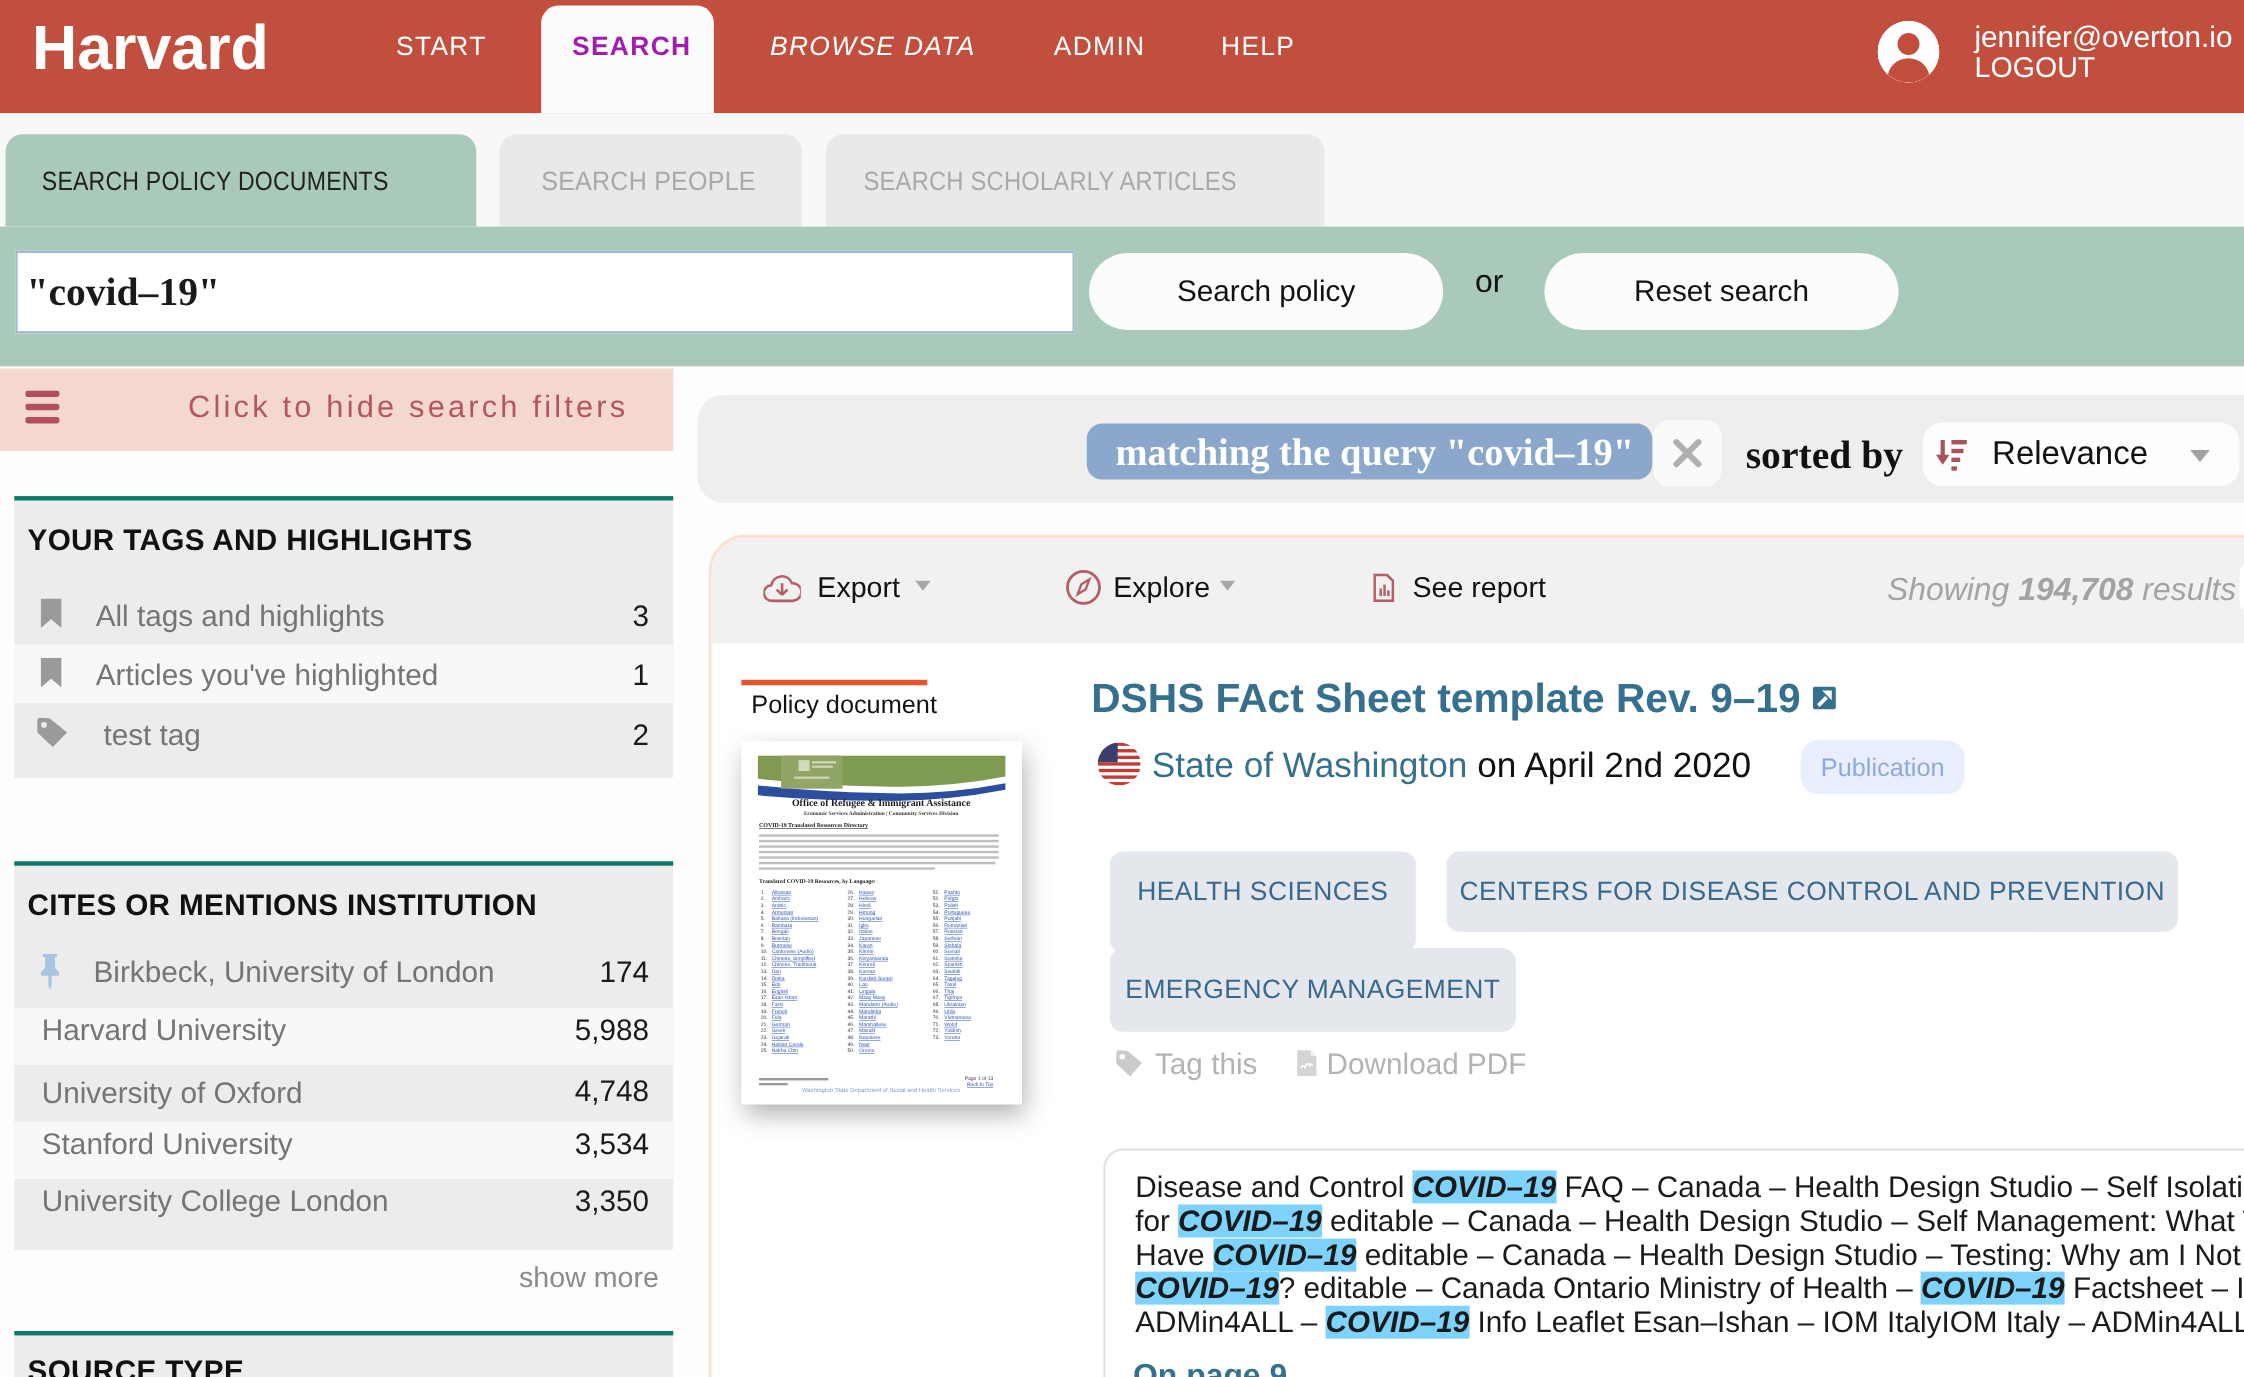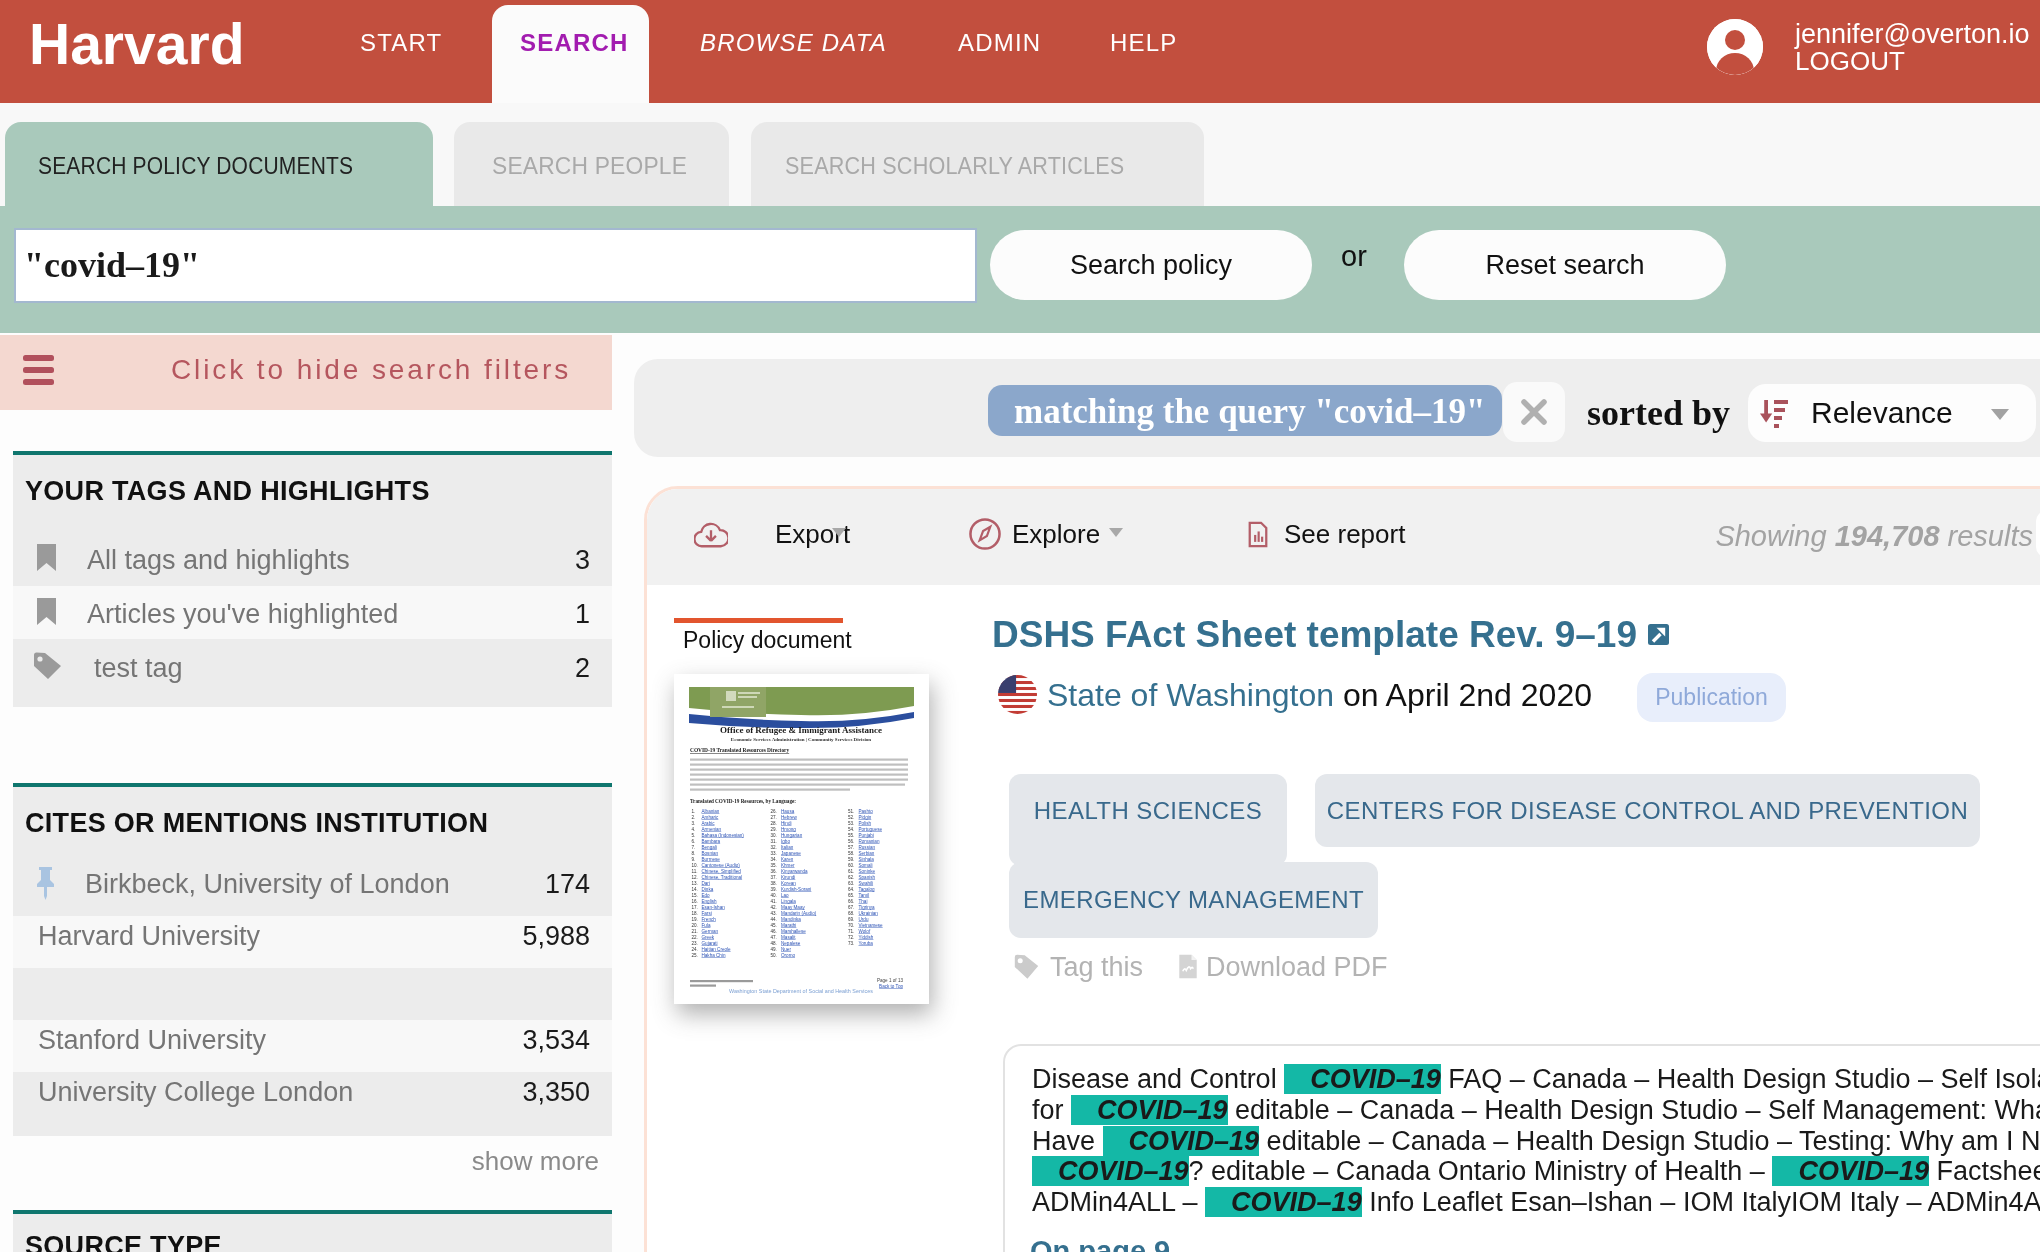--- a/index.html
+++ b/index.html
@@ -40,21 +40,21 @@
 #chip { position:absolute; left:354px; top:26px; width:514px; height:51px; background:#8ba7cb; border-radius:14px; }
 #xbox { position:absolute; left:869px; top:23px; width:62px; height:60px; background:#fafafa; border-radius:14px; }
 #sortdd { position:absolute; left:1114px; top:25px; width:288px; height:58px; background:#fdfdfd; border-radius:18px; }
 #card { position:absolute; left:644px; top:486px; width:1480px; height:810px; background:#fff; border:3px solid #fce1d5; border-radius:34px 34px 0 0; }
 #cardstrip { position:absolute; left:0; top:0; width:1474px; height:96px; background:#f1f1f1; border-radius:31px 31px 0 0; }
 .caret { width:0; height:0; border-left:7px solid transparent; border-right:7px solid transparent; border-top:9px solid #a8a8a8; position:absolute; }
 .caret.big { border-left:9px solid transparent; border-right:9px solid transparent; border-top:11px solid #a2a2a2; }
 .chipbox { position:absolute; background:#e4e7eb; border-radius:12px; color:#39698c; font-size:24px; letter-spacing:0.4px; white-space:nowrap; }
 #snippet { position:absolute; left:1003px; top:1044px; width:1090px; height:260px; background:#fff; border:2px solid #e2e2e2; border-radius:18px; overflow:hidden; }
 .snipline { position:absolute; left:27px; white-space:nowrap; font-size:27px; color:#1a1a1a; line-height:1; }
-.hl { background:#14b8a6; font-style:italic; font-weight:bold;padding-left:26px; }
+.hl { background:#7dd3fc; font-style:italic; font-weight:bold; }
 </style>
 </head>
 <body>
 
 <div id="header"></div>
 <div id="strip"></div>
 <div id="searchtab"></div>
 <div id="logo">Harvard</div>
 <div class="navitem" style="left:360px;">START</div>
 <div class="navitem" style="left:520px;color:#a21caf;font-weight:bold;">SEARCH</div>
@@ -133,20 +133,24 @@
     <svg class="abs" style="left:24px;top:5px;" width="17" height="33" viewBox="0 0 17 33">
         <path d="M2 0 h13 v3 h-2 v10 l4 4 v3 H10 v9 l-1.5 4 L7 29 v-9 H0 v-3 l4-4 V3 H2 z" fill="#a9c4e1"></path>
       </svg>
     <div class="frowtxt" style="left:72px;top:9px;">Birkbeck, University of London</div>
     <div class="fcount" style="top:9px;">174</div>
   </div>
   <div class="frow lite" style="top:129px;">
     <div class="frowtxt" style="left:25px;top:7px;">Harvard University</div>
     <div class="fcount" style="top:7px;">5,988</div>
   </div>
+  <div class="frow" style="top:181px;">
+    <div class="frowtxt" style="left:25px;top:13px;">University of Oxford</div>
+    <div class="fcount" style="top:11px;">4,748</div>
+  </div>
   <div class="frow lite" style="top:233px;">
     <div class="frowtxt" style="left:25px;top:7px;">Stanford University</div>
     <div class="fcount" style="top:7px;">3,534</div>
   </div>
   <div class="frow" style="top:285px;">
     <div class="frowtxt" style="left:25px;top:7px;">University College London</div>
     <div class="fcount" style="top:7px;">3,350</div>
   </div>
 </div>
 <div class="abs" style="left:13px;top:1148px;width:586px;text-align:right;font-size:26px;color:#8a8a8a;line-height:1;">show more</div>
@@ -178,21 +182,21 @@
   </div>
 </div>
 
 <div id="card">
   <div id="cardstrip"></div>
   <div class="abs" style="left:1389px;top:22px;width:60px;height:46px;background:#fff;border-radius:10px;"></div>
   <svg class="abs" style="left:47px;top:33px;" width="34" height="27" viewBox="0 0 38 30">
     <path d="M9 27 a8 8 0 0 1 -1-16 a11 11 0 0 1 21-2 a8 8 0 0 1 1 18 q-0.5 0.3 -1 0 z" fill="none" stroke="#b35e68" stroke-width="2.6"></path>
     <path d="M19 9 v12 M19 21 l-5.5-5.5 M19 21 l5.5-5.5" stroke="#b35e68" stroke-width="2.6" fill="none"></path>
   </svg>
-  <div class="abs" style="left:96px;top:32px;font-size:26px;color:#111;line-height:1;margin-left:32px;">Export</div>
+  <div class="abs" style="left:96px;top:32px;font-size:26px;color:#111;line-height:1;">Export</div>
   <div class="caret" style="left:185px;top:39px;"></div>
   <svg class="abs" style="left:322px;top:29px;" width="32" height="32" viewBox="0 0 33 33">
     <circle cx="16.5" cy="16.5" r="15" fill="none" stroke="#b35e68" stroke-width="2.6"></circle>
     <path d="M22 9 l-3.5 9.5 L11 23 l3.5-9.5 z" fill="none" stroke="#b35e68" stroke-width="2.2"></path>
   </svg>
   <div class="abs" style="left:365px;top:32px;font-size:26px;color:#111;line-height:1;">Explore</div>
   <div class="caret" style="left:462px;top:39px;"></div>
   <svg class="abs" style="left:601px;top:32px;" width="20" height="27" viewBox="0 0 23 31">
     <path d="M2 2 h13 l6 6 v21 h-19 z" fill="none" stroke="#b35e68" stroke-width="2.6"></path>
     <rect x="7" y="16" width="2.5" height="8" fill="#b35e68"></rect>

